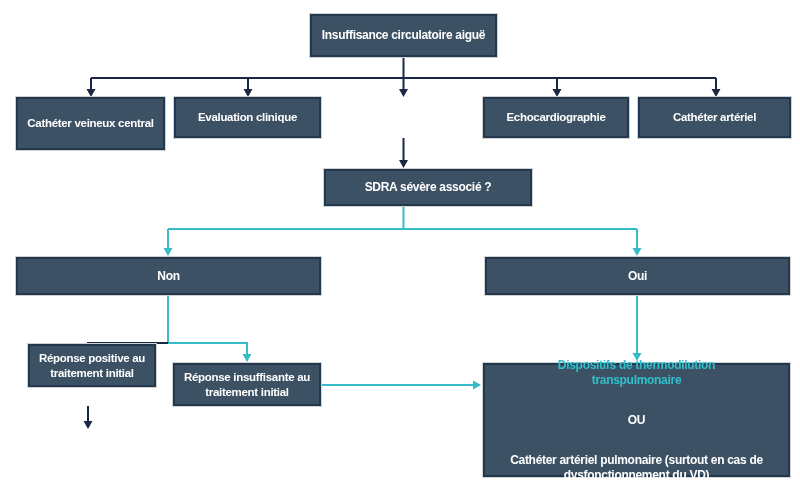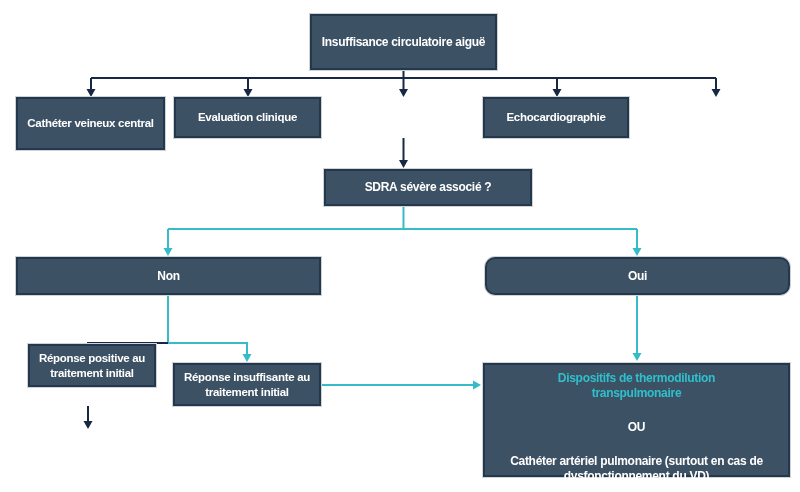--- a/index.html
+++ b/index.html
@@ -46,22 +46,22 @@
     text-align:center;
     font-weight:bold;
     font-size:12px;
     letter-spacing:-0.3px;
     line-height:1.25;
     padding:2px 5px;
   }
   .node.small{font-size:11.5px;}
   .big-box{
     flex-direction:column;
-    justify-content:flex-start;
-    gap:19px;
+    justify-content:center;
+    gap:25px;
     padding:6px 16px;
   }
   .big-box .opt1{
     color:var(--text-teal);
     max-width:235px;
   }
   .big-box .conj{color:var(--text-white);}
   .big-box .opt2{color:var(--text-white);max-width:296px;}
 </style>
 </head>
@@ -103,35 +103,36 @@
     <path class="stroke-dark" d="M88 406 L88 421"></path>
     <polygon class="fill-dark" points="83.5,421 92.5,421 88,429"></polygon>
 
     <path class="stroke-teal" d="M321 385 L473 385"></path>
     <polygon class="fill-teal" points="473,380.5 473,389.5 481,385"></polygon>
 
     <path class="stroke-teal" d="M637 295 L637 353"></path>
     <polygon class="fill-teal" points="632.5,353 641.5,353 637,361"></polygon>
   </svg>
 
-  <div class="node" style="left:310px;top:14px;width:187px;height:56px;">Insuffisance circulatoire aiguë</div>
+  <div class="node" style="left:310px;top:14px;width:187px;height:43px;">Insuffisance circulatoire aiguë</div>
 
   <div class="node small" style="left:16px;top:97px;width:149px;height:53px;">Cathéter veineux central</div>
 
   <div class="node small" style="left:174px;top:97px;width:147px;height:41px;">Evaluation clinique</div>
 
 
   <div class="node small" style="left:483px;top:97px;width:146px;height:41px;">Echocardiographie</div>
 
+  <div class="node small" style="left:638px;top:97px;width:153px;height:41px;">Cathéter artériel</div>
 
   <div class="node" style="left:324px;top:169px;width:208px;height:37px;">SDRA sévère associé ?</div>
 
   <div class="node" style="left:16px;top:257px;width:305px;height:38px;">Non</div>
 
-  <div class="node" style="left:485px;top:257px;width:305px;height:38px;border-radius:10px;">Oui</div>
+  <div class="node" style="left:485px;top:257px;width:305px;height:38px;">Oui</div>
 
   <div class="node small" style="left:16px;top:344px;width:128px;height:43px;margin-left:12px;">Réponse positive au traitement initial</div>
 
   <div class="node small" style="left:173px;top:363px;width:148px;height:43px;">Réponse insuffisante au traitement initial</div>
 
 
   <div class="node big-box" style="left:483px;top:363px;width:307px;height:114px;">
     <div class="opt1">Dispositifs de thermodilution transpulmonaire</div>
     <div class="conj">OU</div>
     <div class="opt2">Cathéter artériel pulmonaire (surtout en cas de dysfonctionnement du VD)</div>

